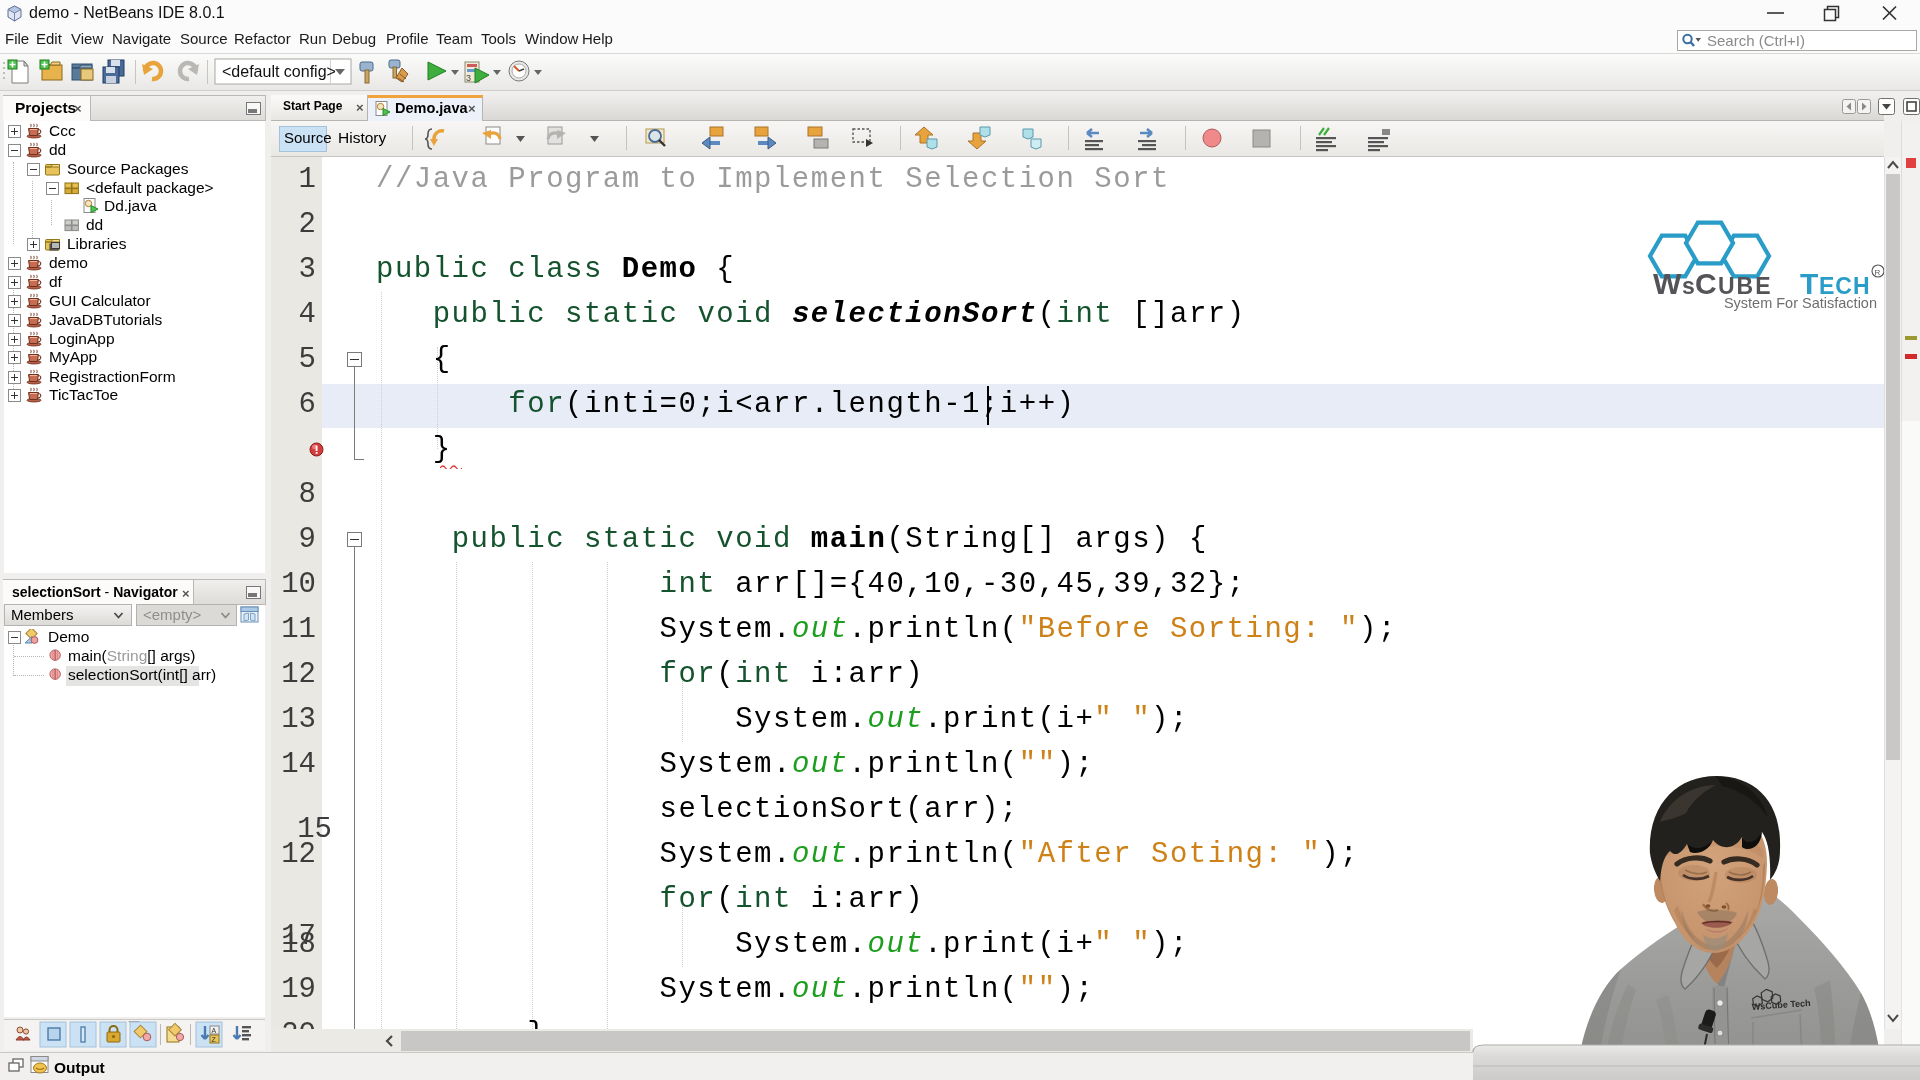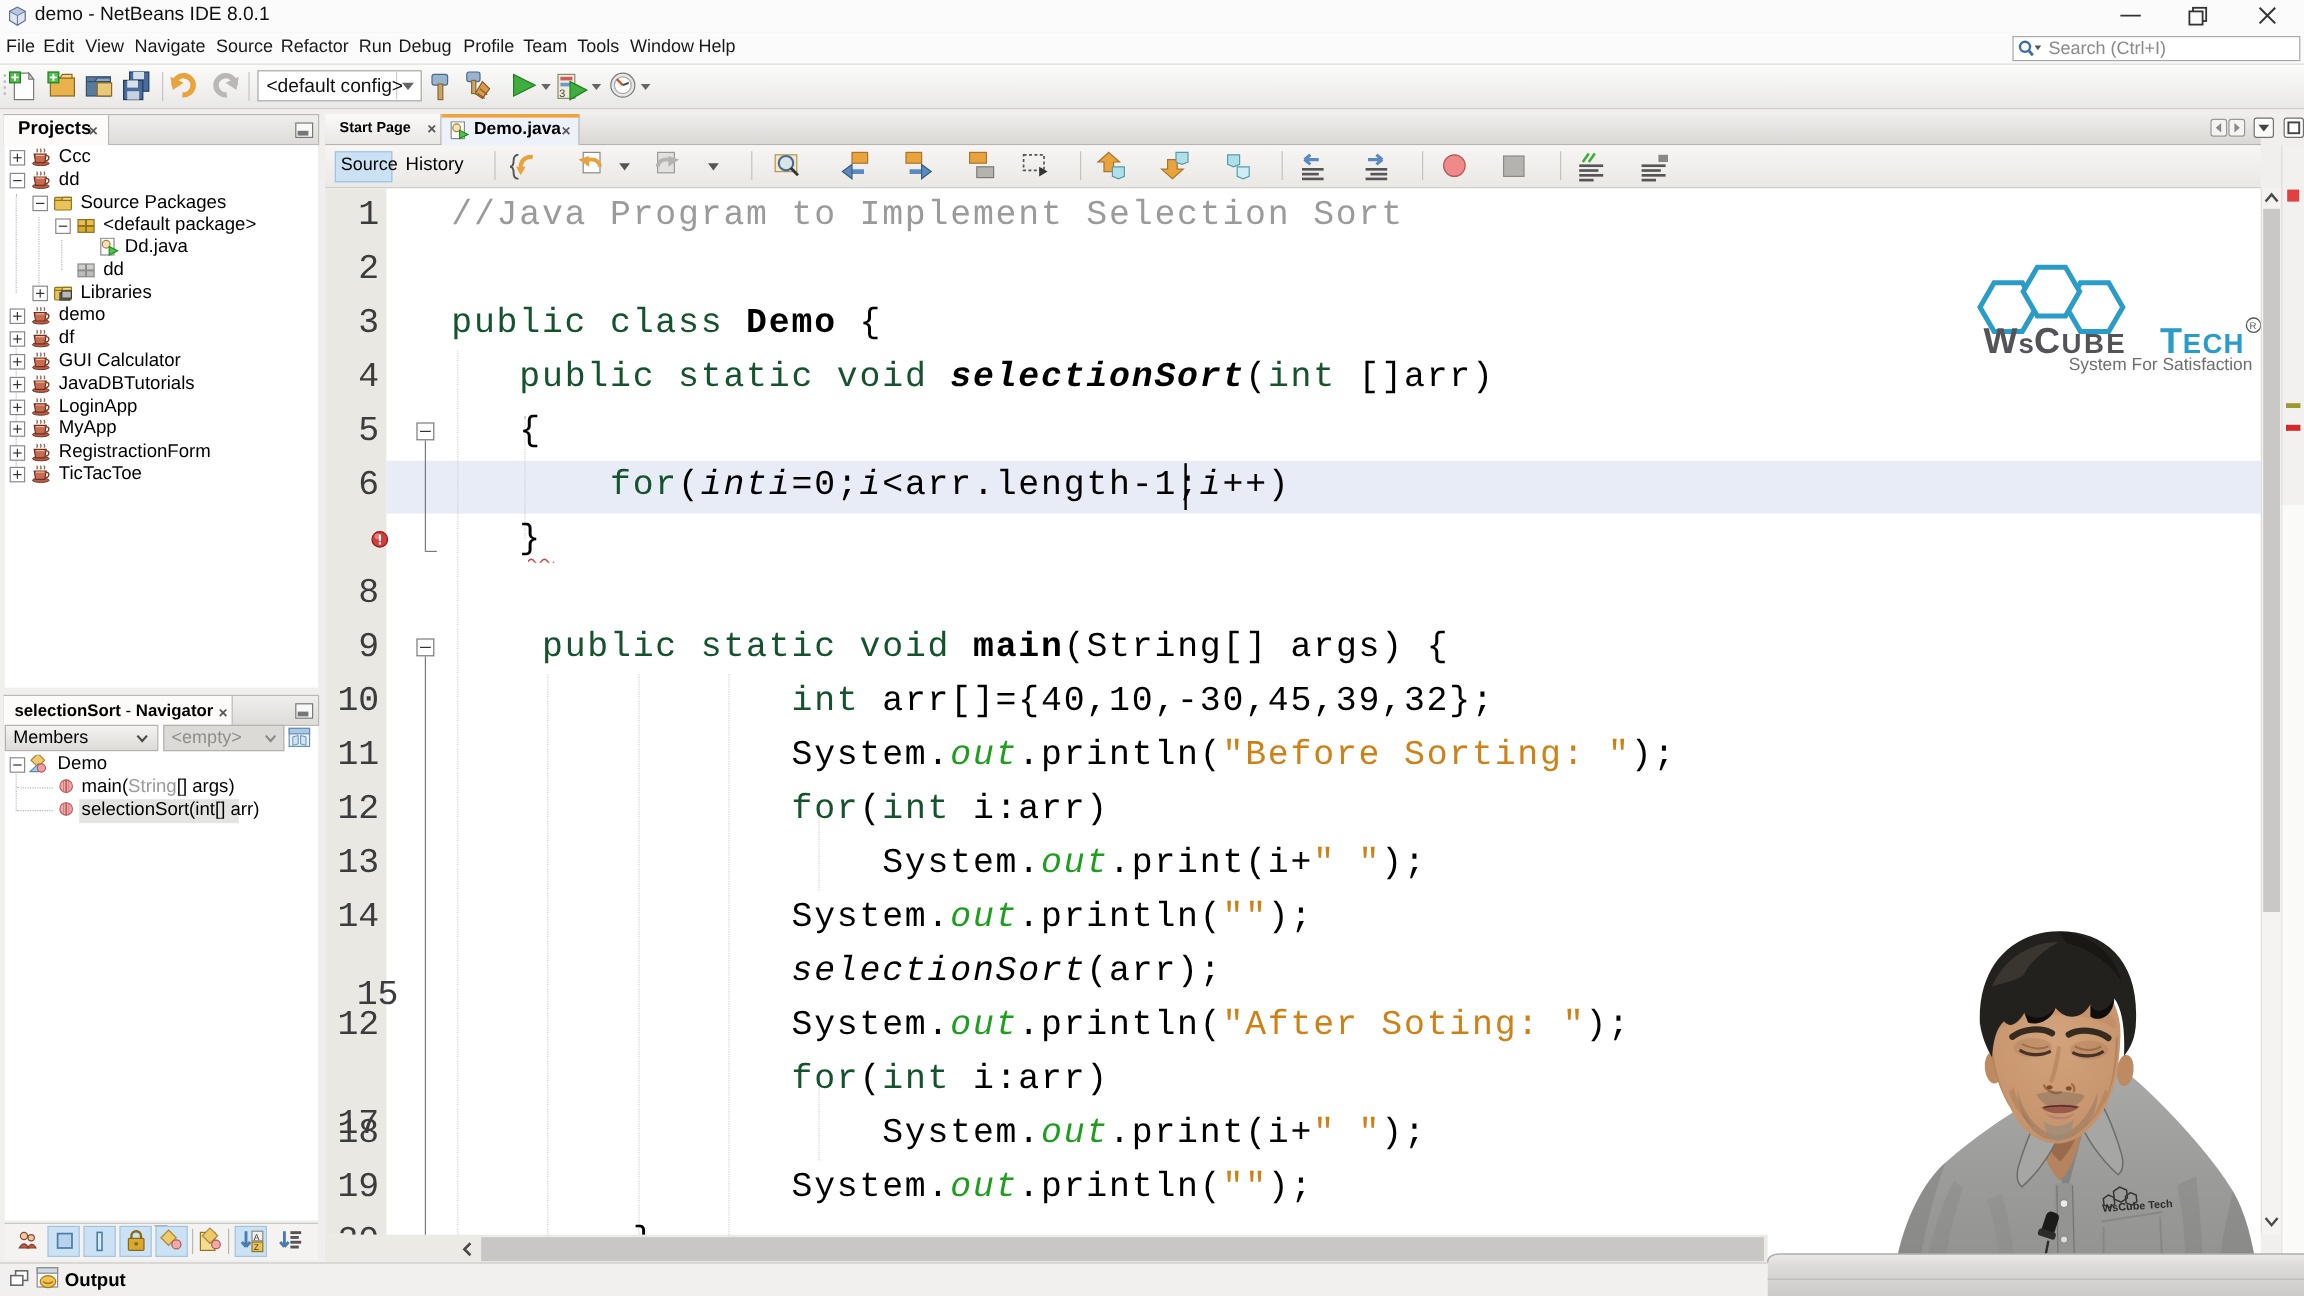--- a/index.html
+++ b/index.html
@@ -24,21 +24,21 @@
   .expander i{position:absolute;left:2px;top:5px;width:7px;height:1px;background:#333;}
   .expander.plus b{position:absolute;left:5px;top:2px;width:1px;height:7px;background:#333;}
   .lnum{position:absolute;width:45px;text-align:right;
      font-family:"Liberation Mono",monospace;font-size:29px;color:#3c3c3c;height:45px;line-height:45px;}
   .cl{position:absolute;white-space:pre;font-family:"Liberation Mono",monospace;
       font-size:29px;letter-spacing:1.5px;color:#000;height:45px;line-height:45px;}
   .kw{color:#14532d;}
   .cm{color:#9b9b9b;}
   .str{color:#ce8117;}
   .fld{color:#1e9e1e;font-style:italic;}
-  .it{font-style:italic;}
+  .it{}
   .bi{font-weight:bold;font-style:italic;}
   .bb{font-weight:bold;}
   .iguide{position:absolute;width:0px;border-left:1px dotted #cfcfc8;}
 </style>
 </head>
 <body>
 
 <div id="titlebar" class="abs"></div>
 <svg class="abs" style="left:6px;top:5px" width="17" height="17" viewBox="0 0 17 17">
   <polygon points="8.5,1 15,4.5 15,12 8.5,16 2,12 2,4.5" fill="#dfe6f2" stroke="#5b6f9a" stroke-width="1"></polygon>

